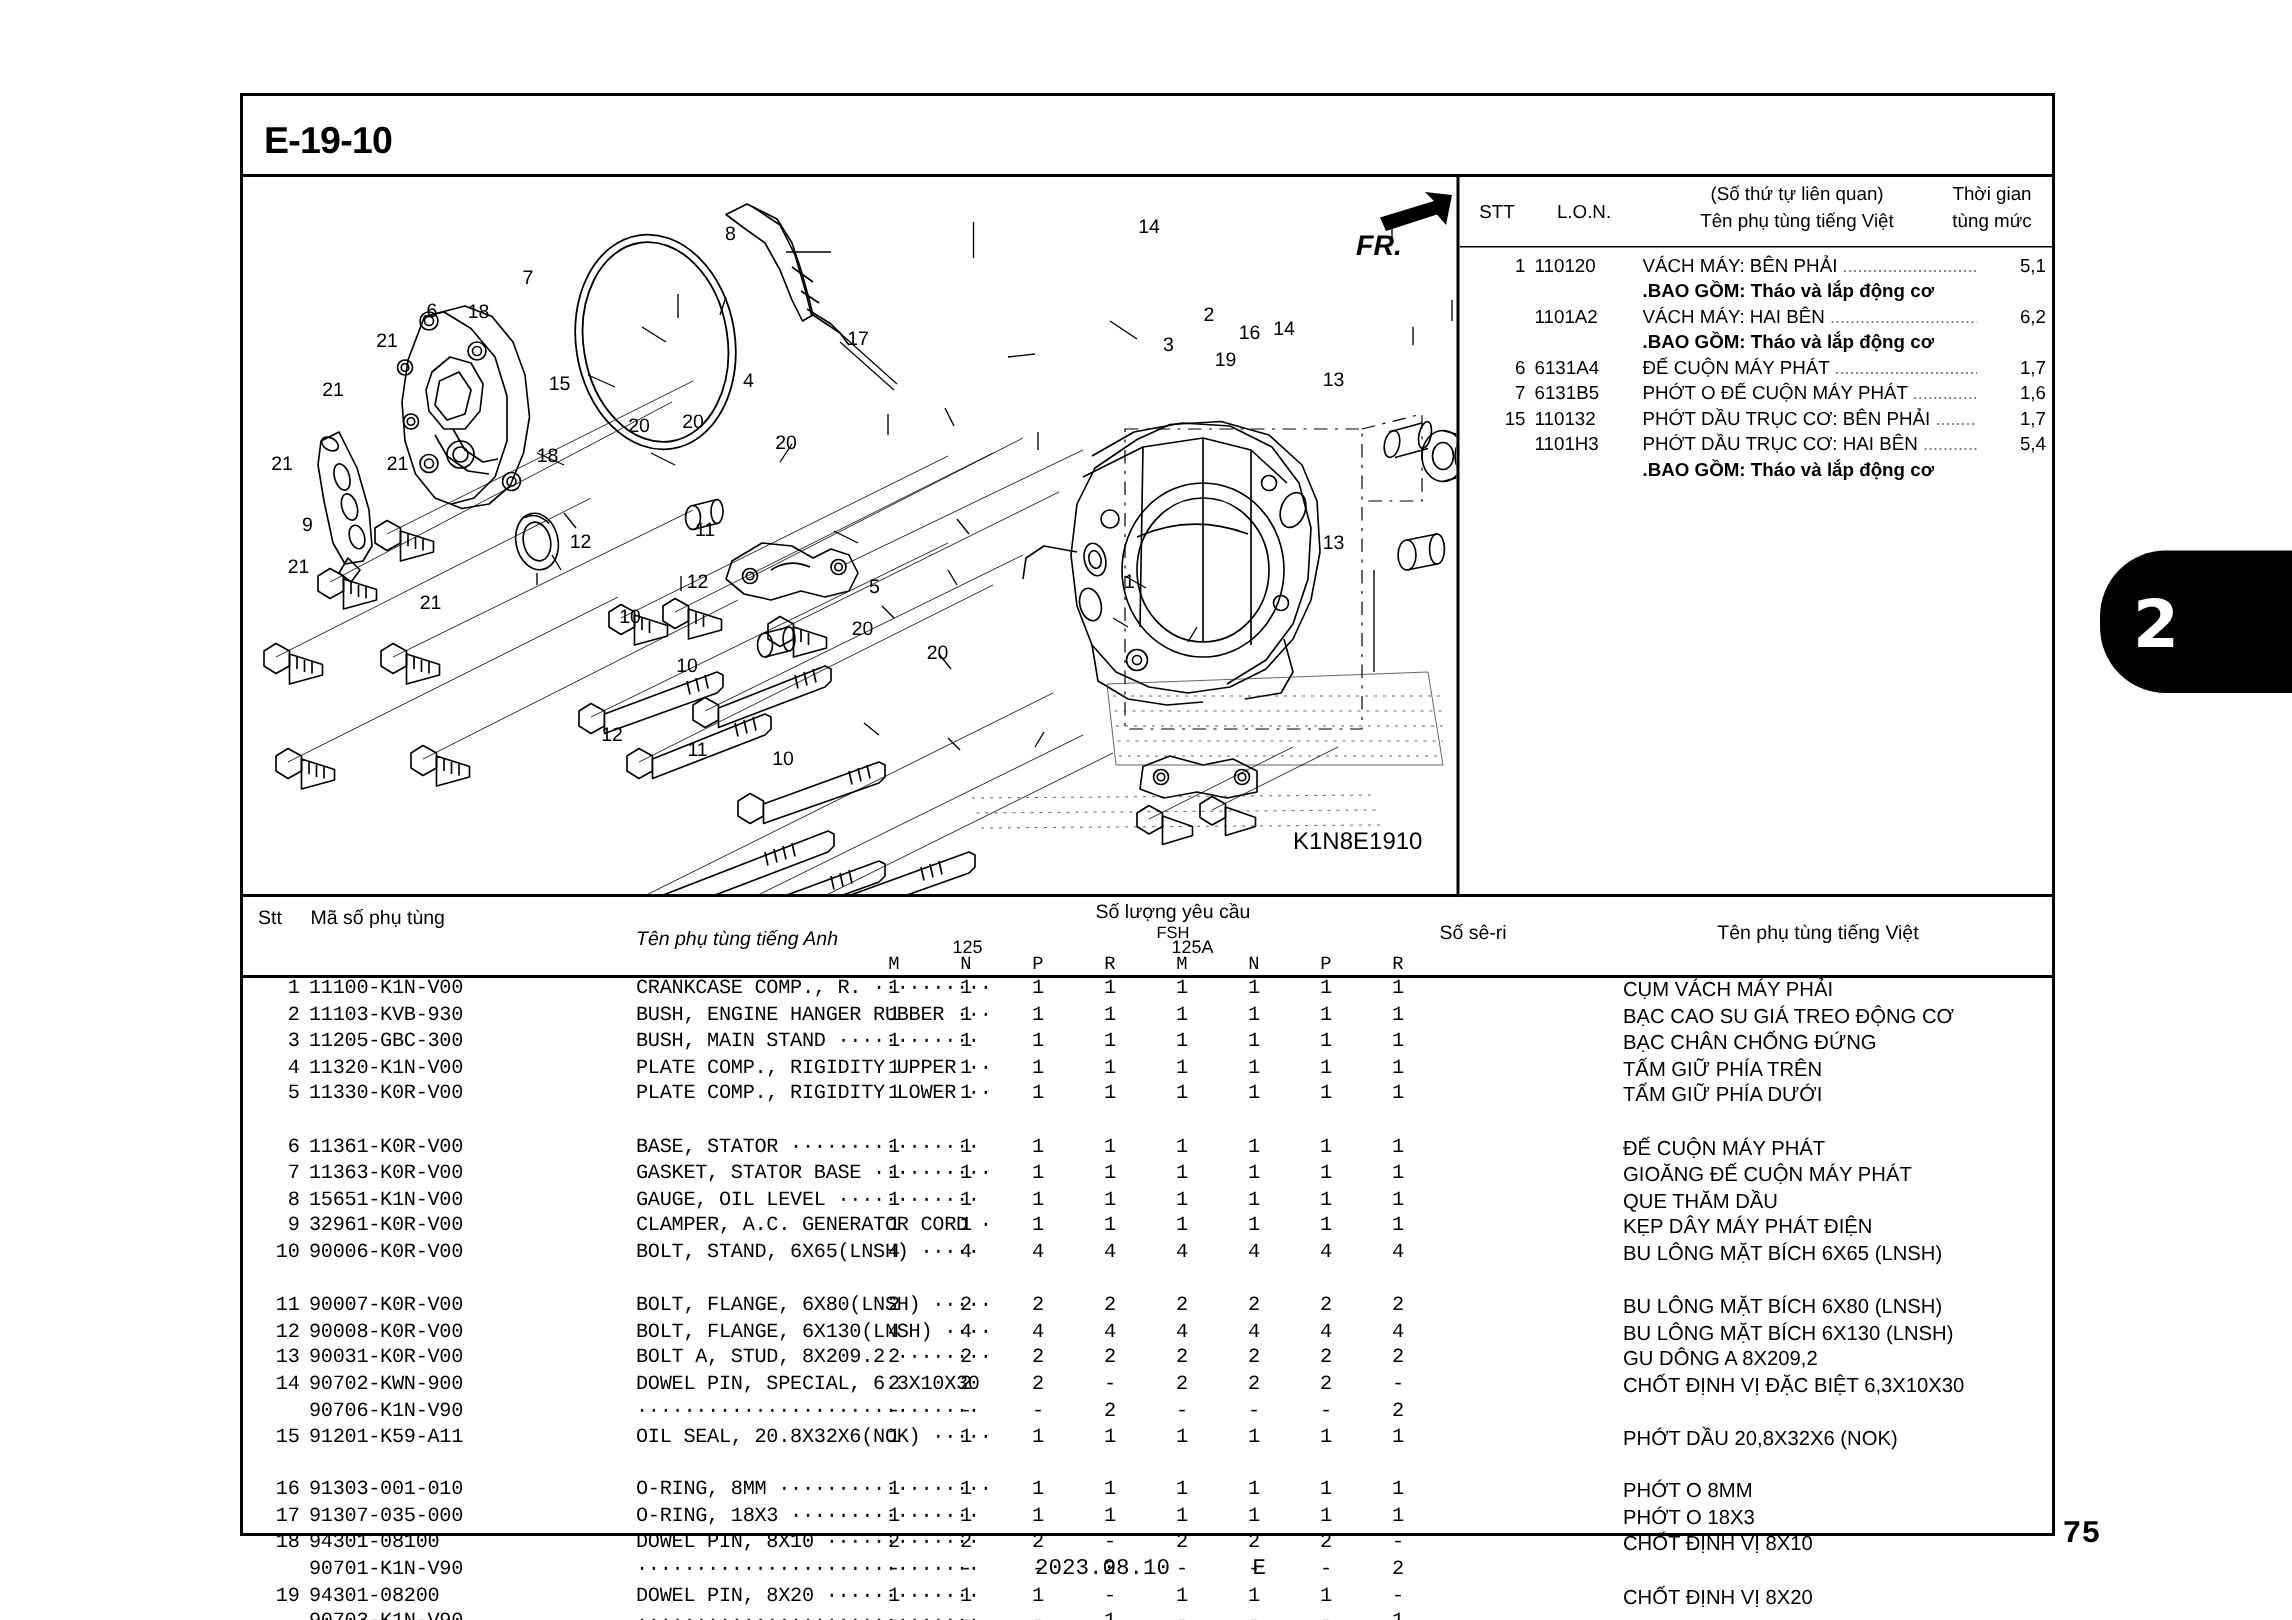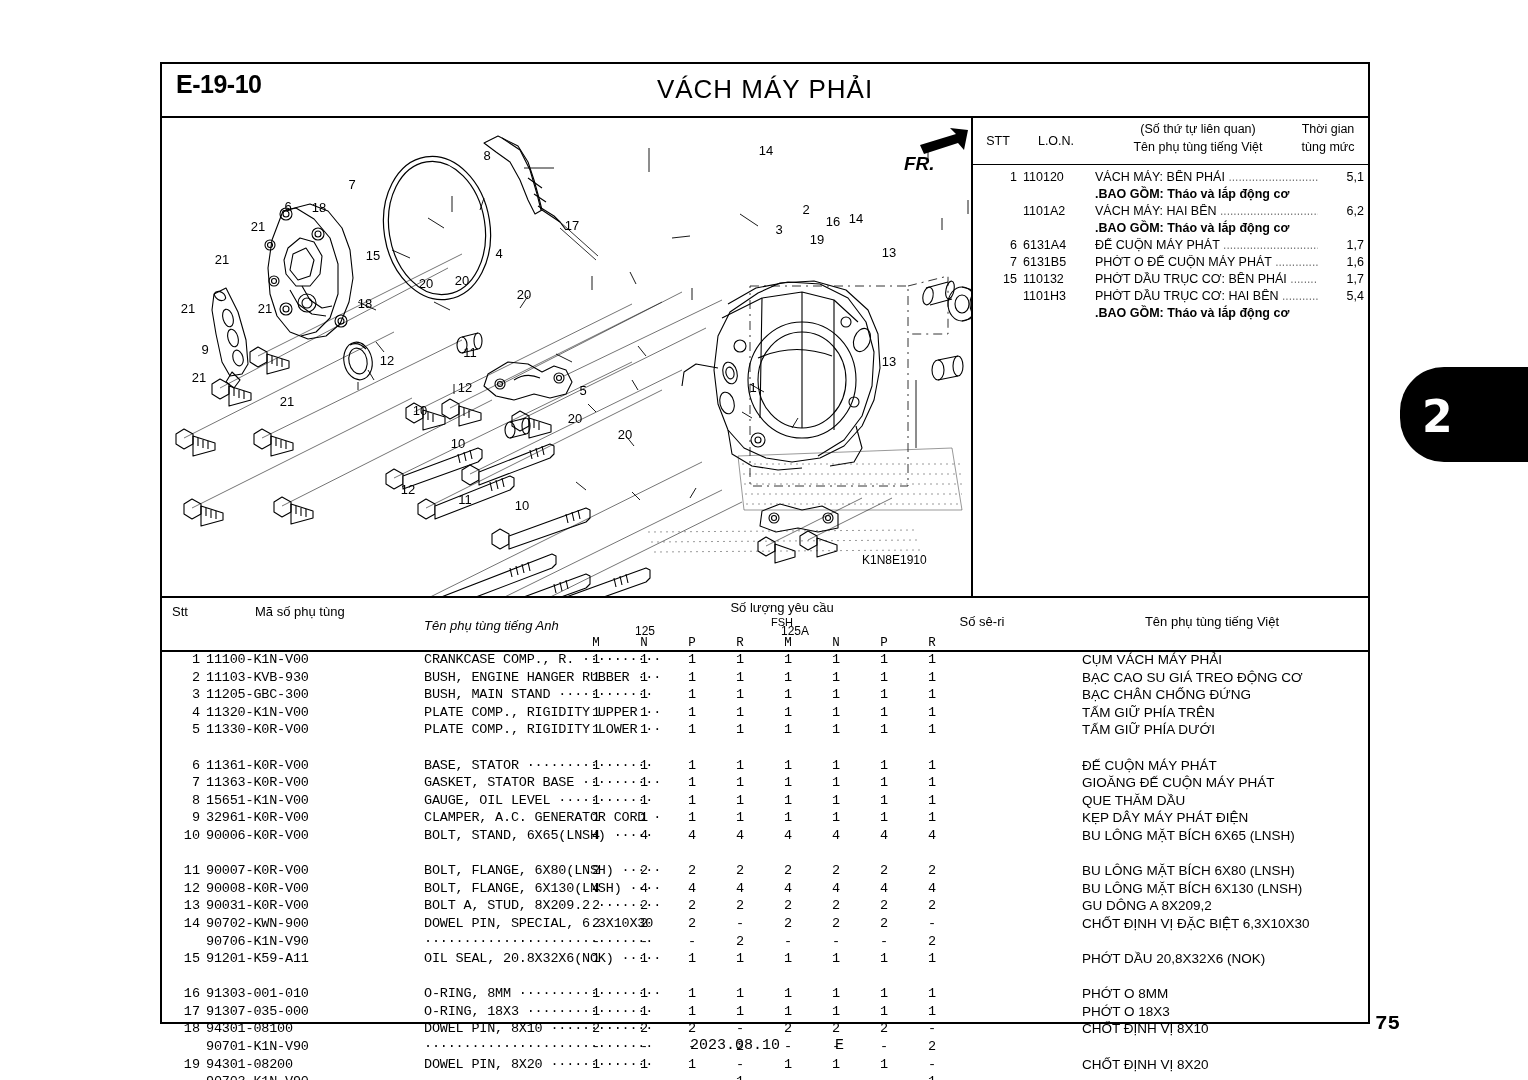--- a/index.html
+++ b/index.html
@@ -32,21 +32,21 @@
   #title-bar {
     position: absolute;
     left: 0; top: 0;
     width: 100%;
     height: 54px;
     border-bottom: 2px solid #000;
     box-sizing: border-box;
   }
   #page-code {
     position: absolute;
-    left: 14px; top: 6px;
+    left: 14px; top: 16px;
     font-size: 25px;
     font-weight: bold;
     letter-spacing: -0.5px;
     text-align: center;
   }
   #page-title {
     position: absolute;
     left: 0; top: 10px;
     width: 100%;
     text-align: center;
@@ -62,21 +62,21 @@
     height: 480px;
     border-right: 2px solid #000;
     border-bottom: 2px solid #000;
     box-sizing: border-box;
     overflow: hidden;
   }
   #diagram-svg { position:absolute; left:0; top:0; }
   #drawing-code {
     position: absolute;
     left: 700px; top: 435px;
-    font-size: 12px;
+    font-size: 16px;
     font-family: "Liberation Sans", sans-serif;
   }
 
   
   #relation-pane {
     position: absolute;
     left: 811px; top: 54px;
     width: 397px;
     height: 480px;
     box-sizing: border-box;
@@ -137,21 +137,21 @@
     box-sizing: border-box;
   }
   #parts-head {
     position: relative;
     height: 54px;
     border-bottom: 2px solid #000;
     box-sizing: border-box;
   }
   .ph { position: absolute; font-size: 13px; }
   .ph-stt   { left: 10px;  top: 6px; }
-  .ph-code  { left: 45px;  top: 6px; margin-left: 48px; }
+  .ph-code  { left: 45px;  top: 6px; }
   .ph-en    { left: 262px; top: 20px; font-style: italic; }
   .ph-qty   { left: 420px; top: 2px;  width: 400px; text-align: center; }
   .ph-fsh   { left: 420px; top: 18px; width: 400px; text-align: center; font-size: 11px; }
   .ph-125   { left: 418px; top: 26px; width: 130px; text-align: center; font-size: 12px; }
   .ph-125a  { left: 568px; top: 26px; width: 130px; text-align: center; font-size: 12px; }
   .ph-serial{ left: 730px; top: 16px; width: 180px; text-align: center; }
   .ph-vn    { left: 900px; top: 16px; width: 300px; text-align: center; }
   .ph-sub {
     position: absolute; top: 38px;
     font-size: 12.5px; text-align: center; width: 28px;
@@ -263,21 +263,20 @@
 <div class="wm" id="wm1"><span class="a">PHUTUNGNHAPKHAU</span><span class="b">CHINHHANG</span></div>
 <div class="wm" id="wm2"><span class="a">PHUTUNGNHAPKHAU</span><span class="b">CHINHHANG</span></div>
 <div class="wm" id="wm3"><span class="a">PHUTUNGNHAPKHAU</span><span class="b">CHINHHANG</span></div>
 <div class="wm" id="wm4"><span class="a">PHUTUNGNHAPKHAU</span><span class="b">CHINHHANG</span></div>
 <div class="wm" id="wm5"><span class="a">PHUTUNGNHAPKHAU</span><span class="b">CHINHHANG</span></div>
 
 <div id="page-frame">
 
   <div id="title-bar">
     <div id="page-code">E-19-10</div>
-    <div id="page-title">VÁCH MÁY PHẢI</div>
   </div>
 
   <div id="diagram-pane">
     <svg id="diagram-svg" width="811" height="480" viewBox="0 0 811 480">
       <g stroke="#000" fill="none" stroke-width="1.1" stroke-linejoin="round">
 
         <g stroke-width="1.2">
           <ellipse cx="275" cy="110" rx="53" ry="72" transform="rotate(-9 275 110)"></ellipse>
           <ellipse cx="275" cy="110" rx="48" ry="67" transform="rotate(-9 275 110)"></ellipse>
         </g>

